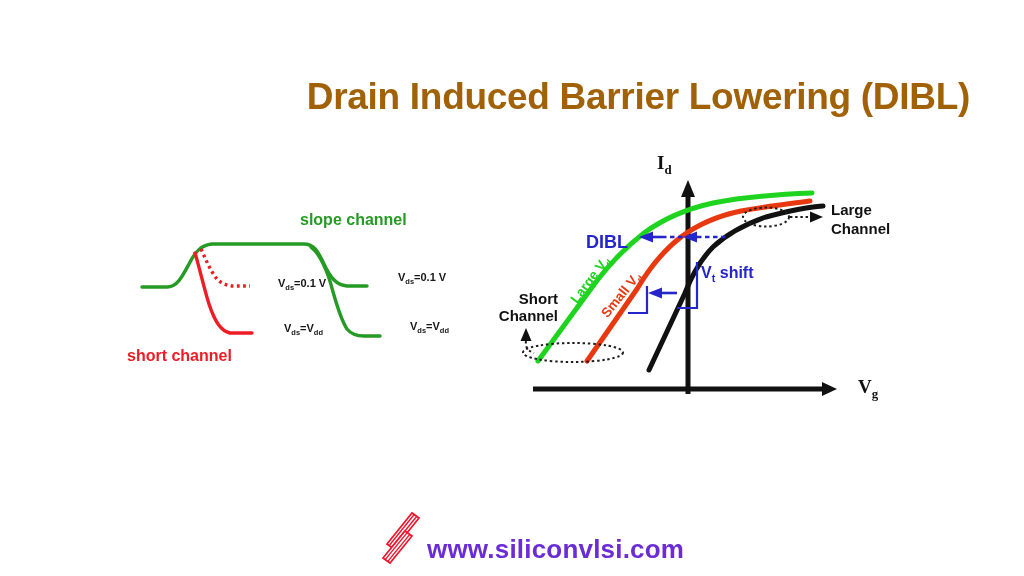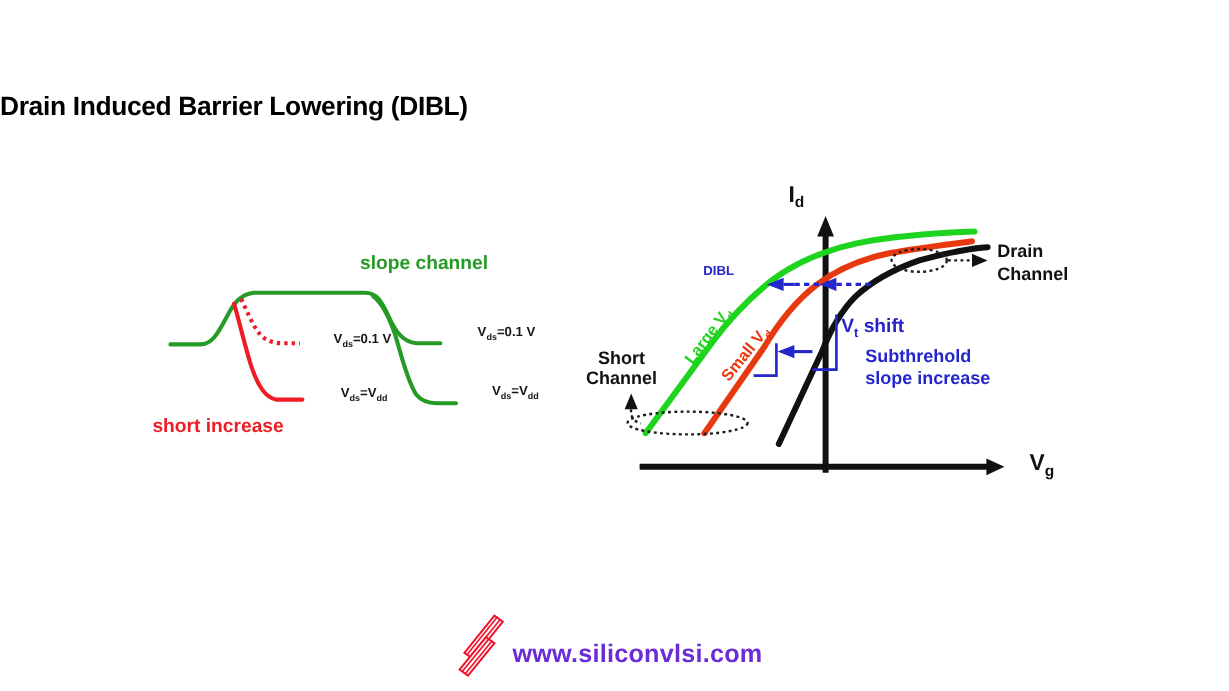--- a/index.html
+++ b/index.html
@@ -1,43 +1,43 @@
 <!DOCTYPE html>
 <html style="--left_green: #259b25; --left_red: #ee1c25; --right_green: #1ed41e; --right_red: #e8380f; --blue: #2525cc; --logo_red: #f0142d; --url_purple: #6b2bd6;"><head>
 <meta charset="utf-8">
 <style>
   html,body{margin:0;padding:0;background:#ffffff;}
   .page{position:relative;width:1024px;height:576px;background:#ffffff;overflow:hidden;
         font-family:"Liberation Sans",sans-serif;}
   .art{position:absolute;left:0;top:0;width:1024px;height:576px;}
-  .title{position:absolute;left:0;top:76px;width:970px;text-align:left;
-         font-size:22px;font-weight:700;color:#000000;letter-spacing:-0.3px;}
+  .title{position:absolute;left:0;top:76px;width:970px;text-align:right;
+         font-size:37px;font-weight:700;color:#a16207;letter-spacing:-0.3px;}
   .lbl{position:absolute;white-space:nowrap;font-weight:700;color:#111111;}
   .lbl sub{font-size:0.68em;line-height:0;}
   #long-channel{left:300px;top:211px;font-size:16px;color:var(--left_green);}
   #short-channel{left:127px;top:347px;font-size:16px;color:var(--left_red);}
   .vds{font-size:11px;color:#161616;margin-left:24px;}
   #vds-low-inner{left:254px;top:277px;}
   #vds-vdd-inner{left:260px;top:322px;}
   #vds-low-outer{left:374px;top:271px;}
   #vds-vdd-outer{left:386px;top:320px;}
-  .serif-axis{font-family:Liberation Sans, sans-serif;font-size:19px;color:#111111;}
+  .serif-axis{font-family:Liberation Serif, serif;font-size:19px;color:#111111;}
   #id-label{left:657px;top:152px;}
   #vg-label{left:858px;top:376px;}
-  #dibl-label{left:586px;top:220px;font-size:11px;color:var(--blue);}
+  #dibl-label{left:586px;top:232px;font-size:18px;color:var(--blue);}
   #vt-shift{left:701px;top:229px;font-size:16px;color:var(--blue);margin-top:35px;}
   #subthreshold{left:721px;top:289px;font-size:15px;line-height:17.5px;color:var(--blue);}
-  #short-channel-right{left:478px;top:290px;width:80px;text-align:center;
+  #short-channel-right{left:478px;top:290px;width:80px;text-align:right;
                        font-size:15px;line-height:17px;}
   #long-channel-right{left:831px;top:200px;font-size:15px;line-height:19px;}
   #large-vd{left:549px;top:272px;width:82px;text-align:center;font-size:13.5px;
             color:var(--right_green);transform:rotate(-53deg);}
   #small-vd{left:580px;top:287px;width:82px;text-align:center;font-size:13.5px;
             color:var(--right_red);transform:rotate(-51deg);}
-  #site-url{left:427px;top:534px;font-size:21px;letter-spacing:0.2px;color:var(--url_purple);text-align:center;}
+  #site-url{left:427px;top:534px;font-size:26px;letter-spacing:0.2px;color:var(--url_purple);text-align:center;}
   #logo{position:absolute;left:379px;top:509px;width:44px;height:58px;}
   
   .s{fill:none;stroke-linecap:round;stroke-linejoin:round;}
   .lg{stroke:var(--left_green);stroke-width:3.4;}
   .lr{stroke:var(--left_red);stroke-width:3.4;}
   .dotted{stroke-dasharray:2.8 3.4;stroke-linecap:butt;}
   .rg{stroke:var(--right_green);stroke-width:5;}
   .rr{stroke:var(--right_red);stroke-width:5;}
   .rk{stroke:#111111;stroke-width:5;}
   .axis{stroke:#111111;stroke-width:5;}
@@ -90,40 +90,36 @@
       <ellipse class="dot" cx="573" cy="352.5" rx="50" ry="9.5"></ellipse>
       <polygon class="blk" points="526,328 520.5,341 531.5,341"></polygon>
       <path class="dot" d="M526,341 C525,347 528,351 534,353"></path>
       <ellipse class="dot" cx="766" cy="217" rx="23" ry="9.5"></ellipse>
       <line class="dot" x1="790" y1="217" x2="811" y2="217"></line>
       <polygon class="blk" points="823,217 810,211.5 810,222.5"></polygon>
     </g>
   </svg>
 
   <span class="lbl" id="long-channel">slope channel</span>
-  <span class="lbl" id="short-channel">short increase</span>
+  <span class="lbl" id="short-channel">short channel</span>
   <span class="lbl vds" id="vds-low-inner"><span>V</span><sub>ds</sub><span>=0.1 V</span></span>
   <span class="lbl vds" id="vds-vdd-inner"><span>V</span><sub>ds</sub><span>=V</span><sub>dd</sub></span>
   <span class="lbl vds" id="vds-low-outer"><span>V</span><sub>ds</sub><span>=0.1 V</span></span>
   <span class="lbl vds" id="vds-vdd-outer"><span>V</span><sub>ds</sub><span>=V</span><sub>dd</sub></span>
 
   <span class="lbl serif-axis" id="id-label"><span>I</span><sub>d</sub></span>
   <span class="lbl serif-axis" id="vg-label"><span>V</span><sub>g</sub></span>
   <span class="lbl" id="dibl-label">DIBL</span>
   <span class="lbl" id="vt-shift"><span>V</span><sub>t</sub><span> shift</span></span>
-  <div class="lbl" id="subthreshold">
-    <div>Subthrehold</div>
-    <div>slope increase</div>
-  </div>
   <div class="lbl" id="short-channel-right">
     <div>Short</div>
     <div>Channel</div>
   </div>
   <div class="lbl" id="long-channel-right">
-    <div>Drain</div>
+    <div>Large</div>
     <div>Channel</div>
   </div>
   <span class="lbl" id="large-vd"><span>Large V</span><sub>d</sub></span>
   <span class="lbl" id="small-vd"><span>Small V</span><sub>d</sub></span>
 
   <svg id="logo" viewBox="0 0 44 58" xmlns="http://www.w3.org/2000/svg">
     <polygon class="logo-shape" points="8,35 33,4 40,9 15,40"></polygon>
     <line class="logo-hatch" x1="10.6" y1="36" x2="35.6" y2="5"></line>
     <line class="logo-hatch" x1="13" y1="38" x2="38" y2="7"></line>
     <polygon class="logo-shape" points="4,49 26,22 33,27 11,54"></polygon>

